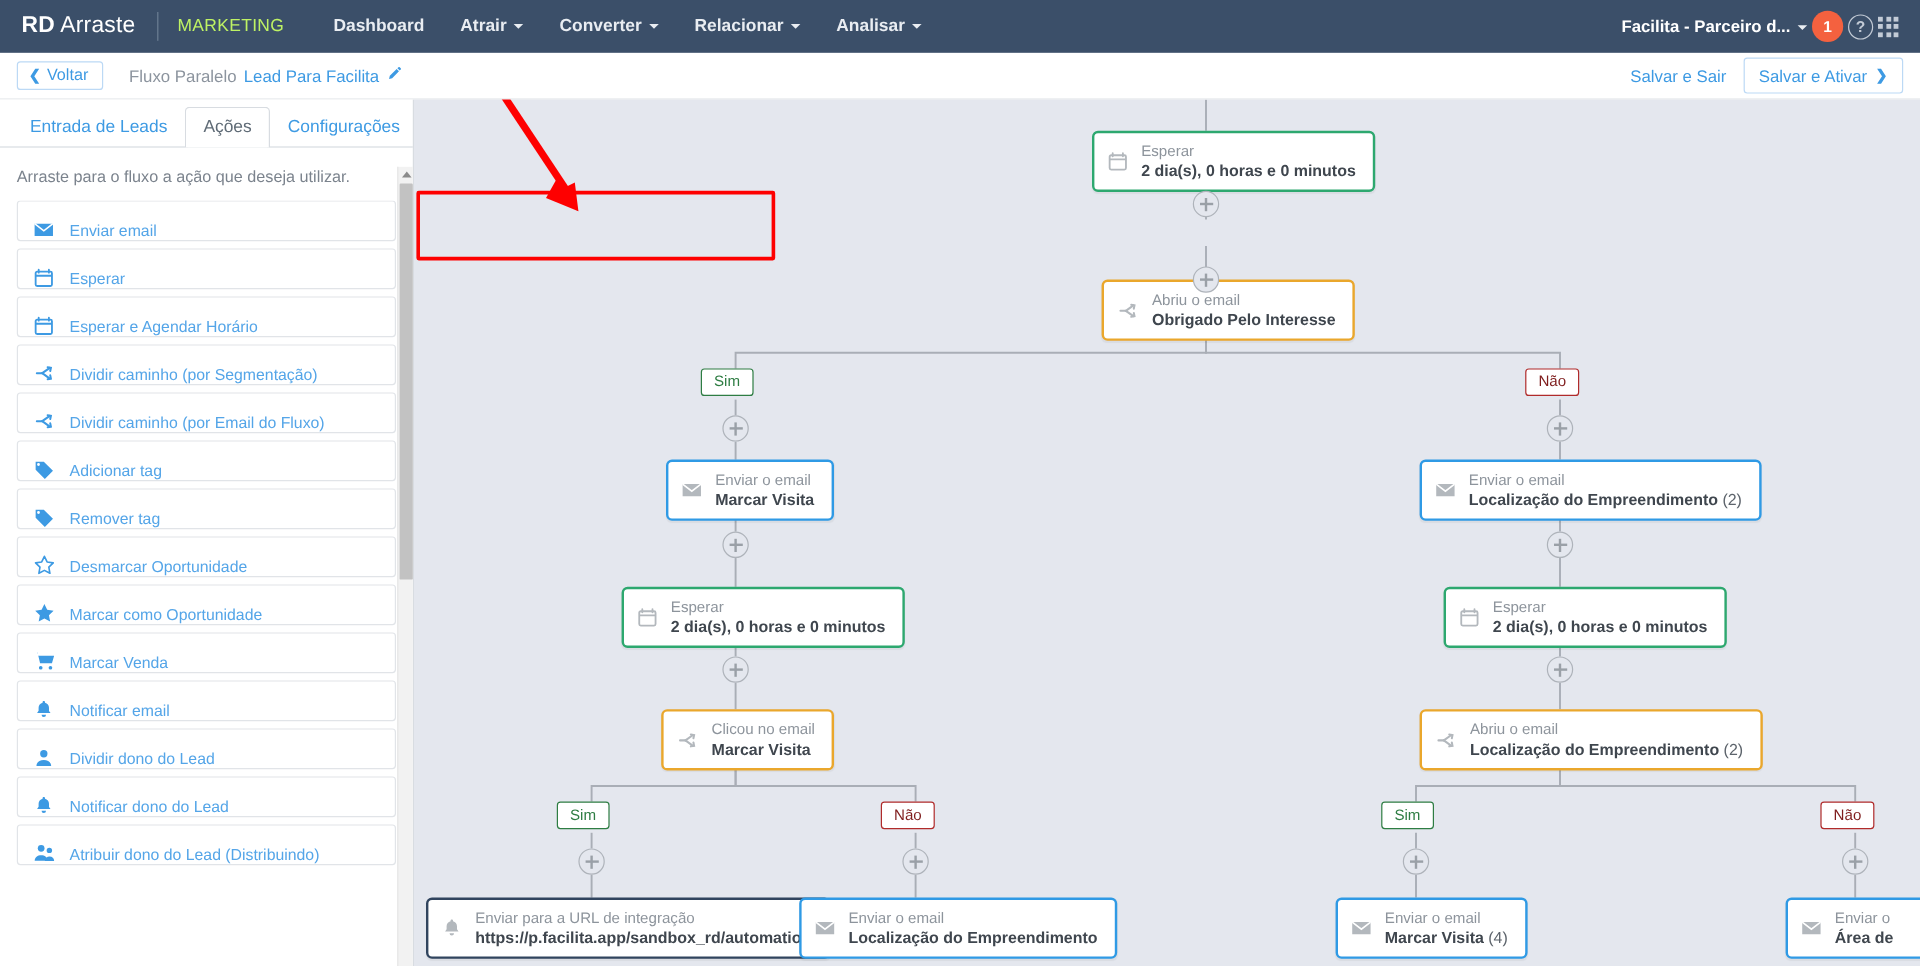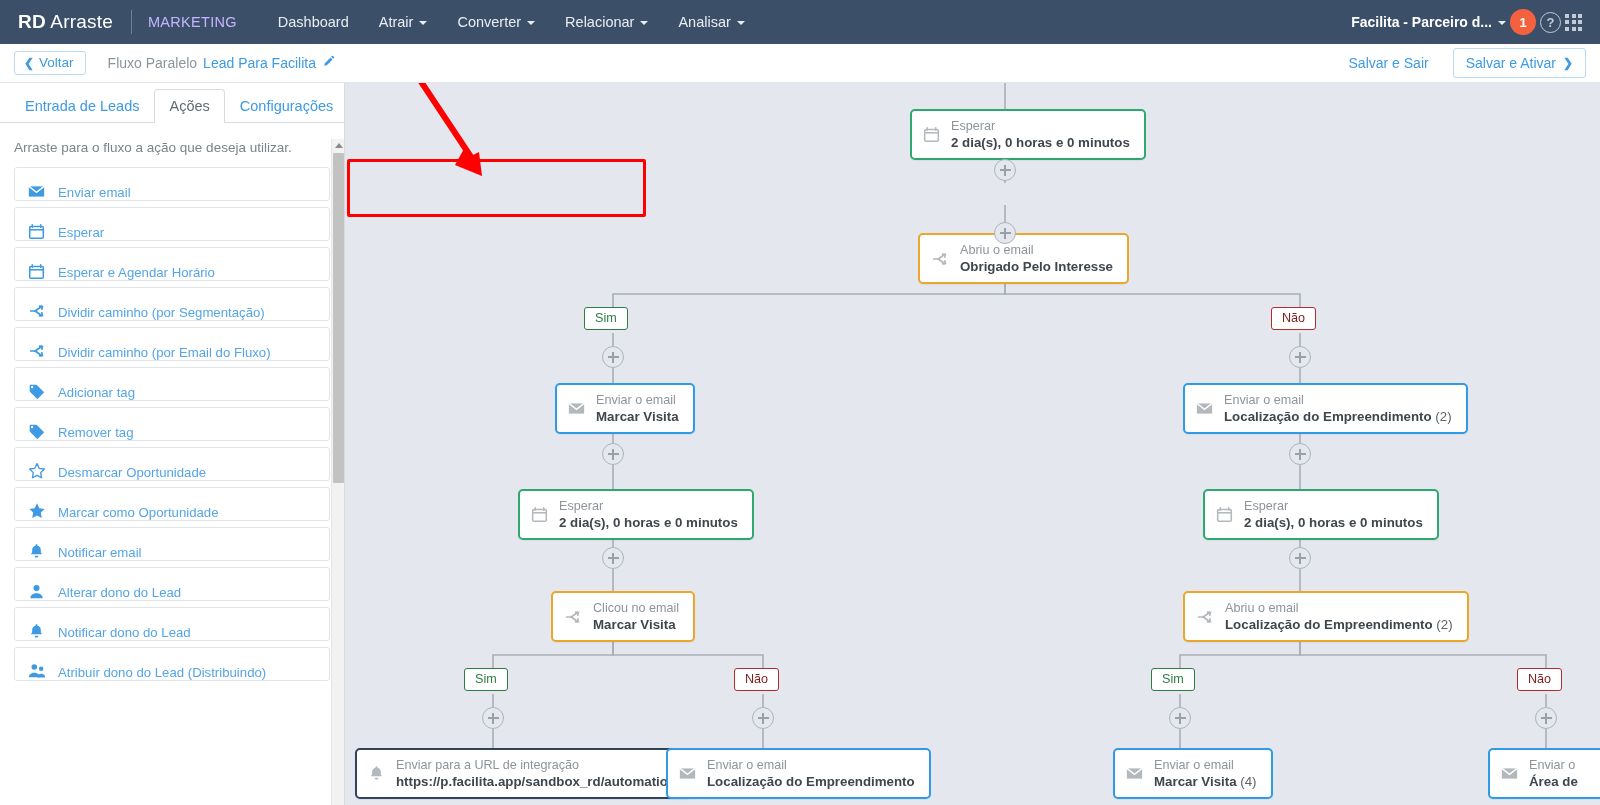--- a/index.html
+++ b/index.html
@@ -18,22 +18,22 @@
     padding: 0 14px 0 18px;
     color: #ffffff;
     position: relative;
   }
   .brand { font-size: 19px; letter-spacing: .2px; white-space: nowrap; }
   .brand .bold { font-weight: bold; }
   .brand-sep {
     width: 1px; height: 24px; background: #6d7f94;
     margin: 0 16px 0 18px;
   }
-  .brand-sub { font-size: 14.5px; color: #c4b5fd; letter-spacing: .3px; }
-  .nav-items { display: flex; align-items: center; margin-left: 26px; }
+  .brand-sub { font-size: 14.5px; color: #bef264; letter-spacing: .3px; }
+  .nav-items { display: flex; align-items: center; margin-left: 26px; font-weight: bold; }
   .nav-item {
     font-size: 14.5px; color: #e9edf2; padding: 0 15px;
     white-space: nowrap; cursor: pointer; line-height: 44px;
   }
   .caret {
     display: inline-block; width: 0; height: 0; margin-left: 6px;
     border-left: 4px solid transparent; border-right: 4px solid transparent;
     border-top: 4px solid #e9edf2; vertical-align: middle;
   }
   .topbar-right {
@@ -63,21 +63,21 @@
   .back-btn {
     border: 1px solid #bcd9f5; border-radius: 3px;
     color: #3d9ae3; font-size: 13.5px;
     padding: 4px 11px 5px 9px; background: #fff; cursor: pointer;
     display: flex; align-items: center; gap: 5px; line-height: 1;
   }
   .chev-l { font-size: 12px; font-weight: bold; }
   .crumbs { margin-left: 22px; font-size: 14px; color: #8c949e; display:flex; align-items:center; gap:6px;}
   .crumbs .flow-name { color: #3d9ae3; }
   .pencil { color: #3d9ae3; font-size: 13px; cursor: pointer; }
-  .subheader-right { margin-left: auto; display: flex; align-items: center; gap: 24px; }
+  .subheader-right { margin-left: auto; display: flex; align-items: center; gap: 14px; }
   .link-btn { color: #3d9ae3; font-size: 14px; cursor: pointer; }
   .primary-outline {
     border: 1px solid #bcd9f5; border-radius: 3px; color: #3d9ae3;
     font-size: 14px; padding: 6px 12px; background: #fff; cursor: pointer;
     display: flex; align-items: center; gap: 7px; white-space: nowrap;
   }
   .chev-r { font-weight: bold; font-size: 12px; }
 
   
   #main { display: flex; width: 100%; height: 722px; }
@@ -323,34 +323,42 @@
         <div class="action-item">
           <span class="ai">
             <svg width="18" height="18" viewBox="0 0 20 20" fill="#3d9ae3">
               <path d="M10 1.5l2.6 5.4 5.9.8-4.3 4.1 1.1 5.9L10 14.9l-5.3 2.8 1.1-5.9L1.5 7.7l5.9-.8z"></path>
             </svg>
           </span>
           <span class="action-label">Marcar como Oportunidade</span>
         </div>
         <div class="action-item">
           <span class="ai">
+            <svg width="18" height="18" viewBox="0 0 20 20" fill="#3d9ae3">
+              <path d="M1 2h2.6l.7 3H19l-2 7H6L4.2 4.3 3.3 2zM6.6 14.4a1.7 1.7 0 1 1 0 3.4 1.7 1.7 0 0 1 0-3.4zm9 0a1.7 1.7 0 1 1 0 3.4 1.7 1.7 0 0 1 0-3.4z"></path>
+            </svg>
+          </span>
+          <span class="action-label">Marcar Venda</span>
+        </div>
+        <div class="action-item">
+          <span class="ai">
             <svg width="17" height="17" viewBox="0 0 20 20" fill="#3d9ae3">
               <path d="M10 1.4c.7 0 1.2.5 1.2 1.1v.6c2.3.5 3.9 2.5 3.9 5v3l1.5 2.1H3.4L4.9 11V8.1c0-2.5 1.6-4.5 3.9-5v-.6c0-.6.5-1.1 1.2-1.1zM7.8 14.9h4.4a2.2 2.2 0 0 1-4.4 0z"></path>
             </svg>
           </span>
           <span class="action-label">Notificar email</span>
         </div>
         <div class="action-item">
           <span class="ai">
             <svg width="17" height="17" viewBox="0 0 20 20" fill="#3d9ae3">
               <circle cx="10" cy="6" r="3.6"></circle>
               <path d="M2.8 18c0-3.6 3.2-5.8 7.2-5.8S17.2 14.4 17.2 18z"></path>
             </svg>
           </span>
-          <span class="action-label">Alterar dono do Lead</span>
+          <span class="action-label">Dividir dono do Lead</span>
         </div>
         <div class="action-item">
           <span class="ai">
             <svg width="17" height="17" viewBox="0 0 20 20" fill="#3d9ae3">
               <path d="M10 1.4c.7 0 1.2.5 1.2 1.1v.6c2.3.5 3.9 2.5 3.9 5v3l1.5 2.1H3.4L4.9 11V8.1c0-2.5 1.6-4.5 3.9-5v-.6c0-.6.5-1.1 1.2-1.1zM7.8 14.9h4.4a2.2 2.2 0 0 1-4.4 0z"></path>
             </svg>
           </span>
           <span class="action-label">Notificar dono do Lead</span>
         </div>
         <div class="action-item">

